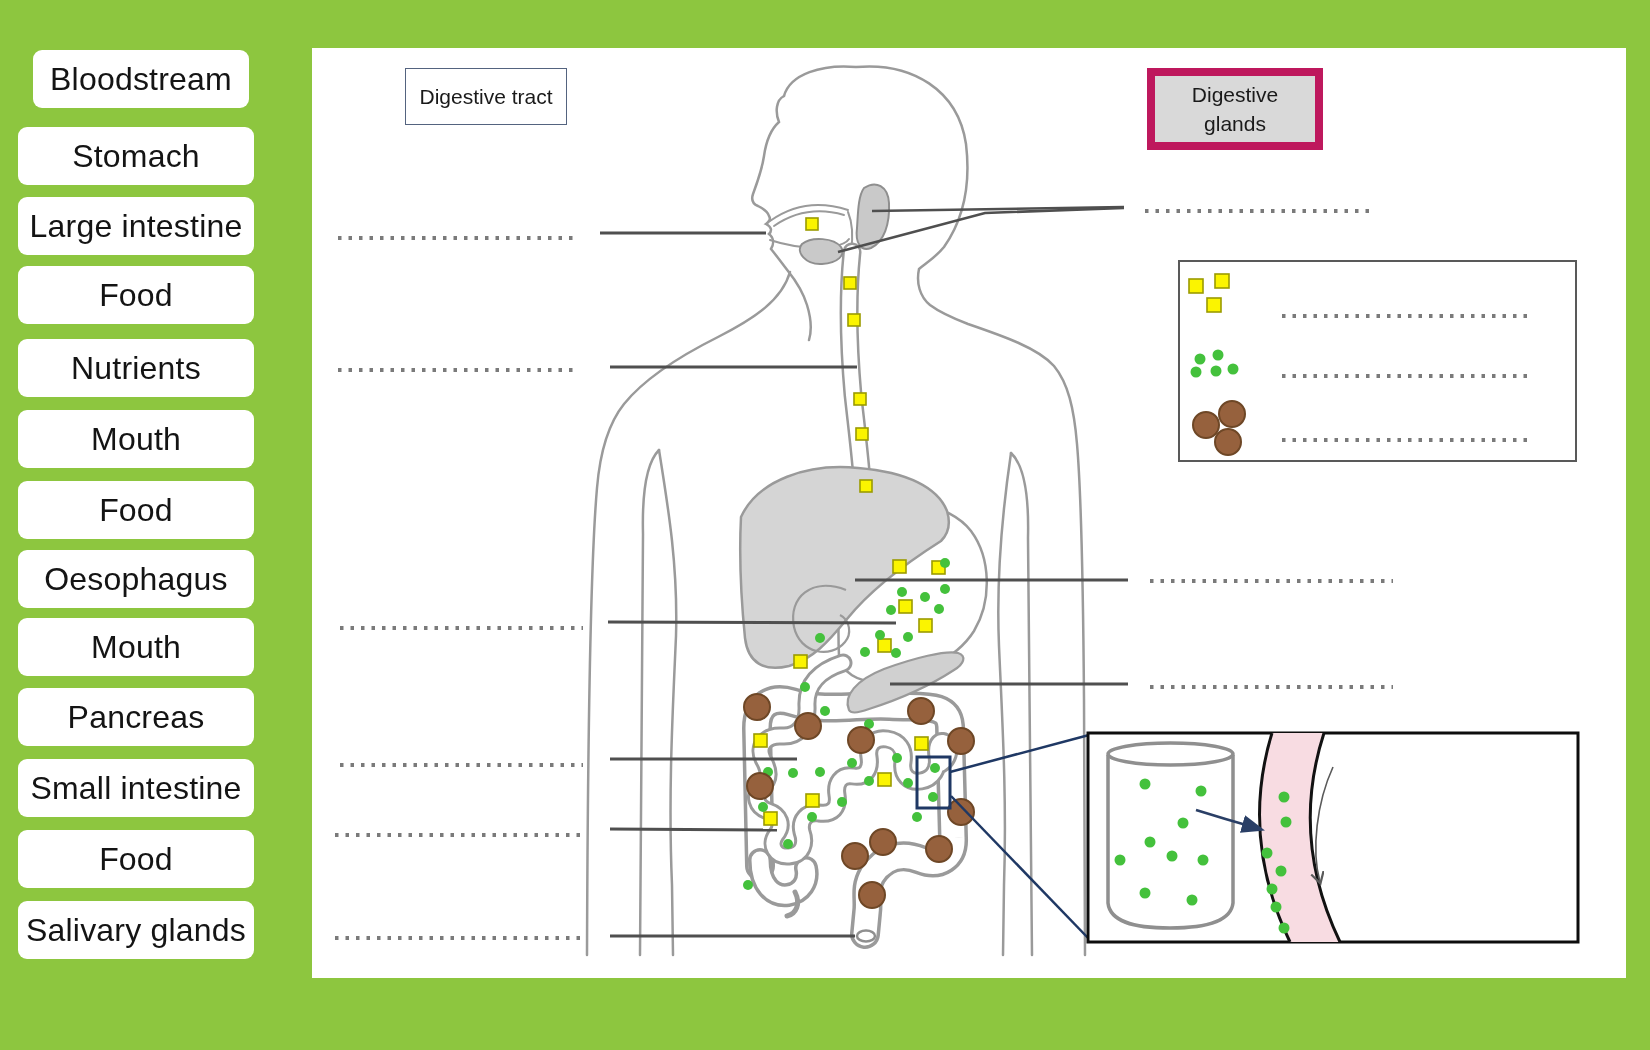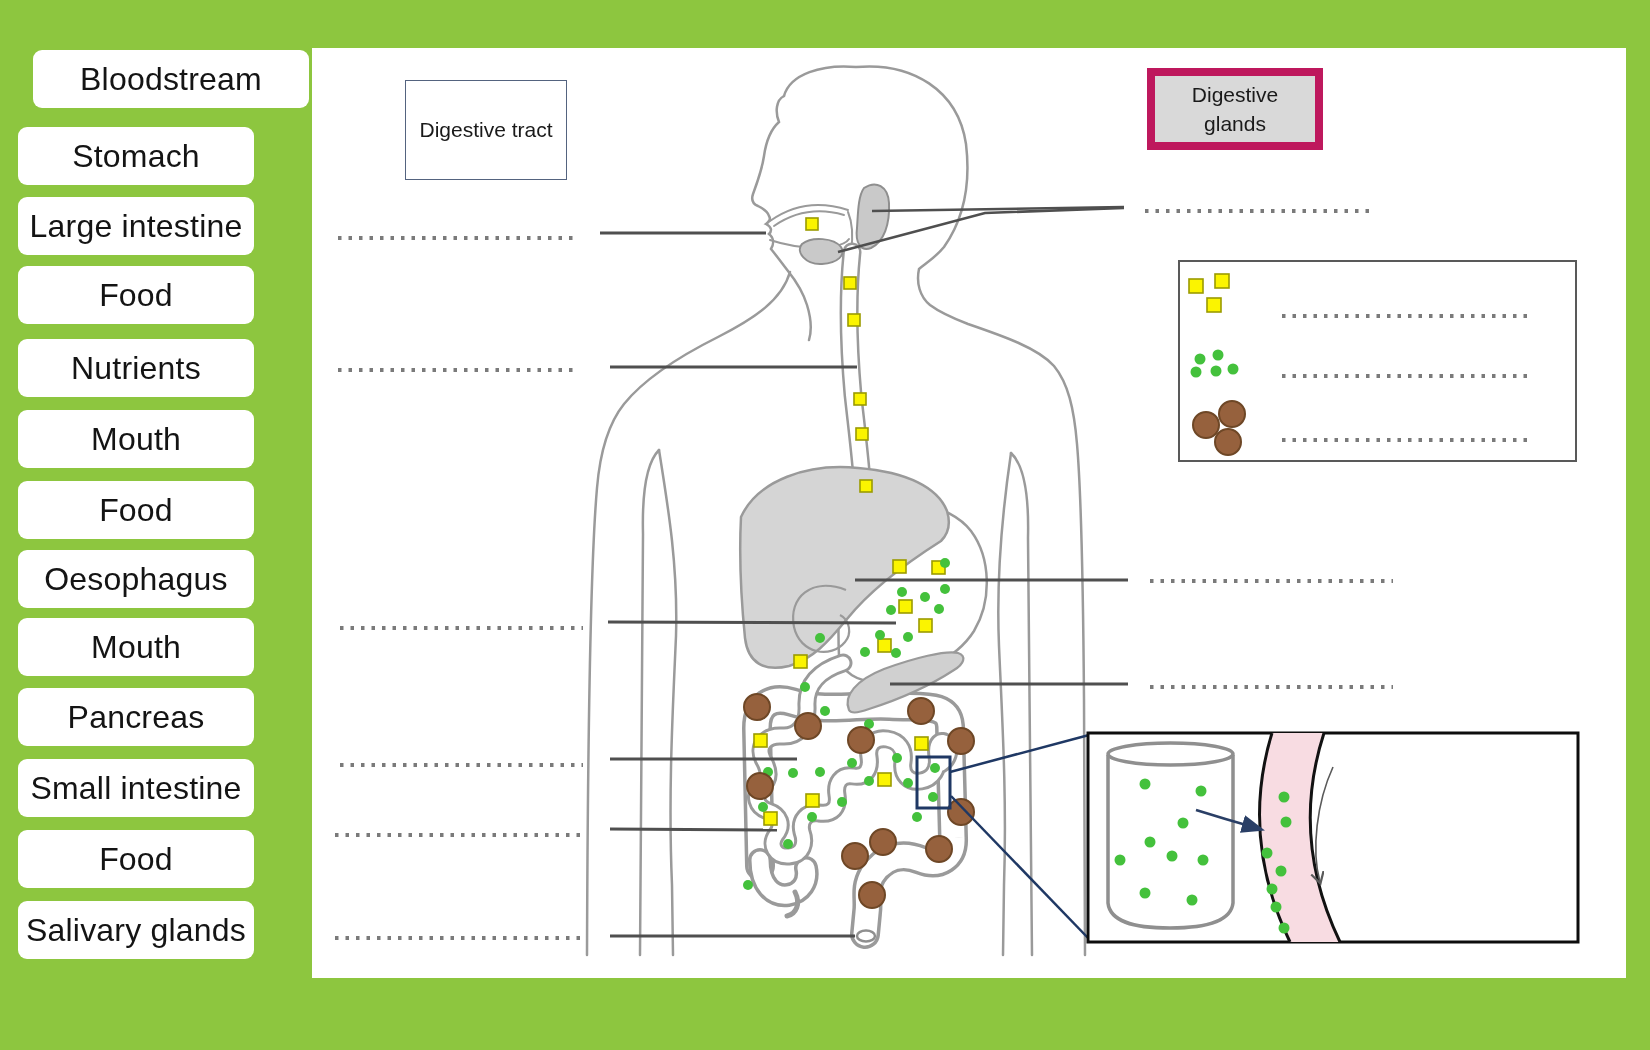--- a/index.html
+++ b/index.html
@@ -7,27 +7,27 @@
     width:1650px;height:1050px;position:relative;overflow:hidden;
     background:#8DC63F;
     font-family:"Liberation Sans",sans-serif;
   }
   .panel{position:absolute;left:312px;top:48px;width:1314px;height:930px;background:#ffffff;z-index:1;}
   .wb{
     position:absolute;left:18px;width:236px;height:58px;background:#ffffff;
     border-radius:9px;display:flex;align-items:center;justify-content:center;
     font-size:32px;color:#141414;z-index:2;letter-spacing:0.2px;
   }
-  .wb.first{left:33px;width:276px;}
+  .wb.first{left:33px;width:216px;}
   .hdr{
     position:absolute;display:flex;align-items:center;justify-content:center;text-align:center;
     font-size:21px;line-height:1.4;color:#1a1a1a;background:#ffffff;
     border:1.5px solid #54637f;z-index:2;padding:2px 10px;box-sizing:border-box;
   }
-  #tract-box{left:405px;top:80px;width:162px;height:100px;}
+  #tract-box{left:405px;top:68px;width:162px;height:57px;}
   #glands-box{left:1147px;top:68px;width:176px;height:82px;background:#d9d9d9;border:8px solid #be185d;}
   .legendbox{
     position:absolute;left:1178px;top:260px;width:399px;height:202px;
     border:2px solid #595959;background:#ffffff;z-index:2;box-sizing:border-box;
   }
   svg.overlay{position:absolute;left:0;top:0;z-index:3;pointer-events:none;}
 </style>
 </head>
 <body>
 

